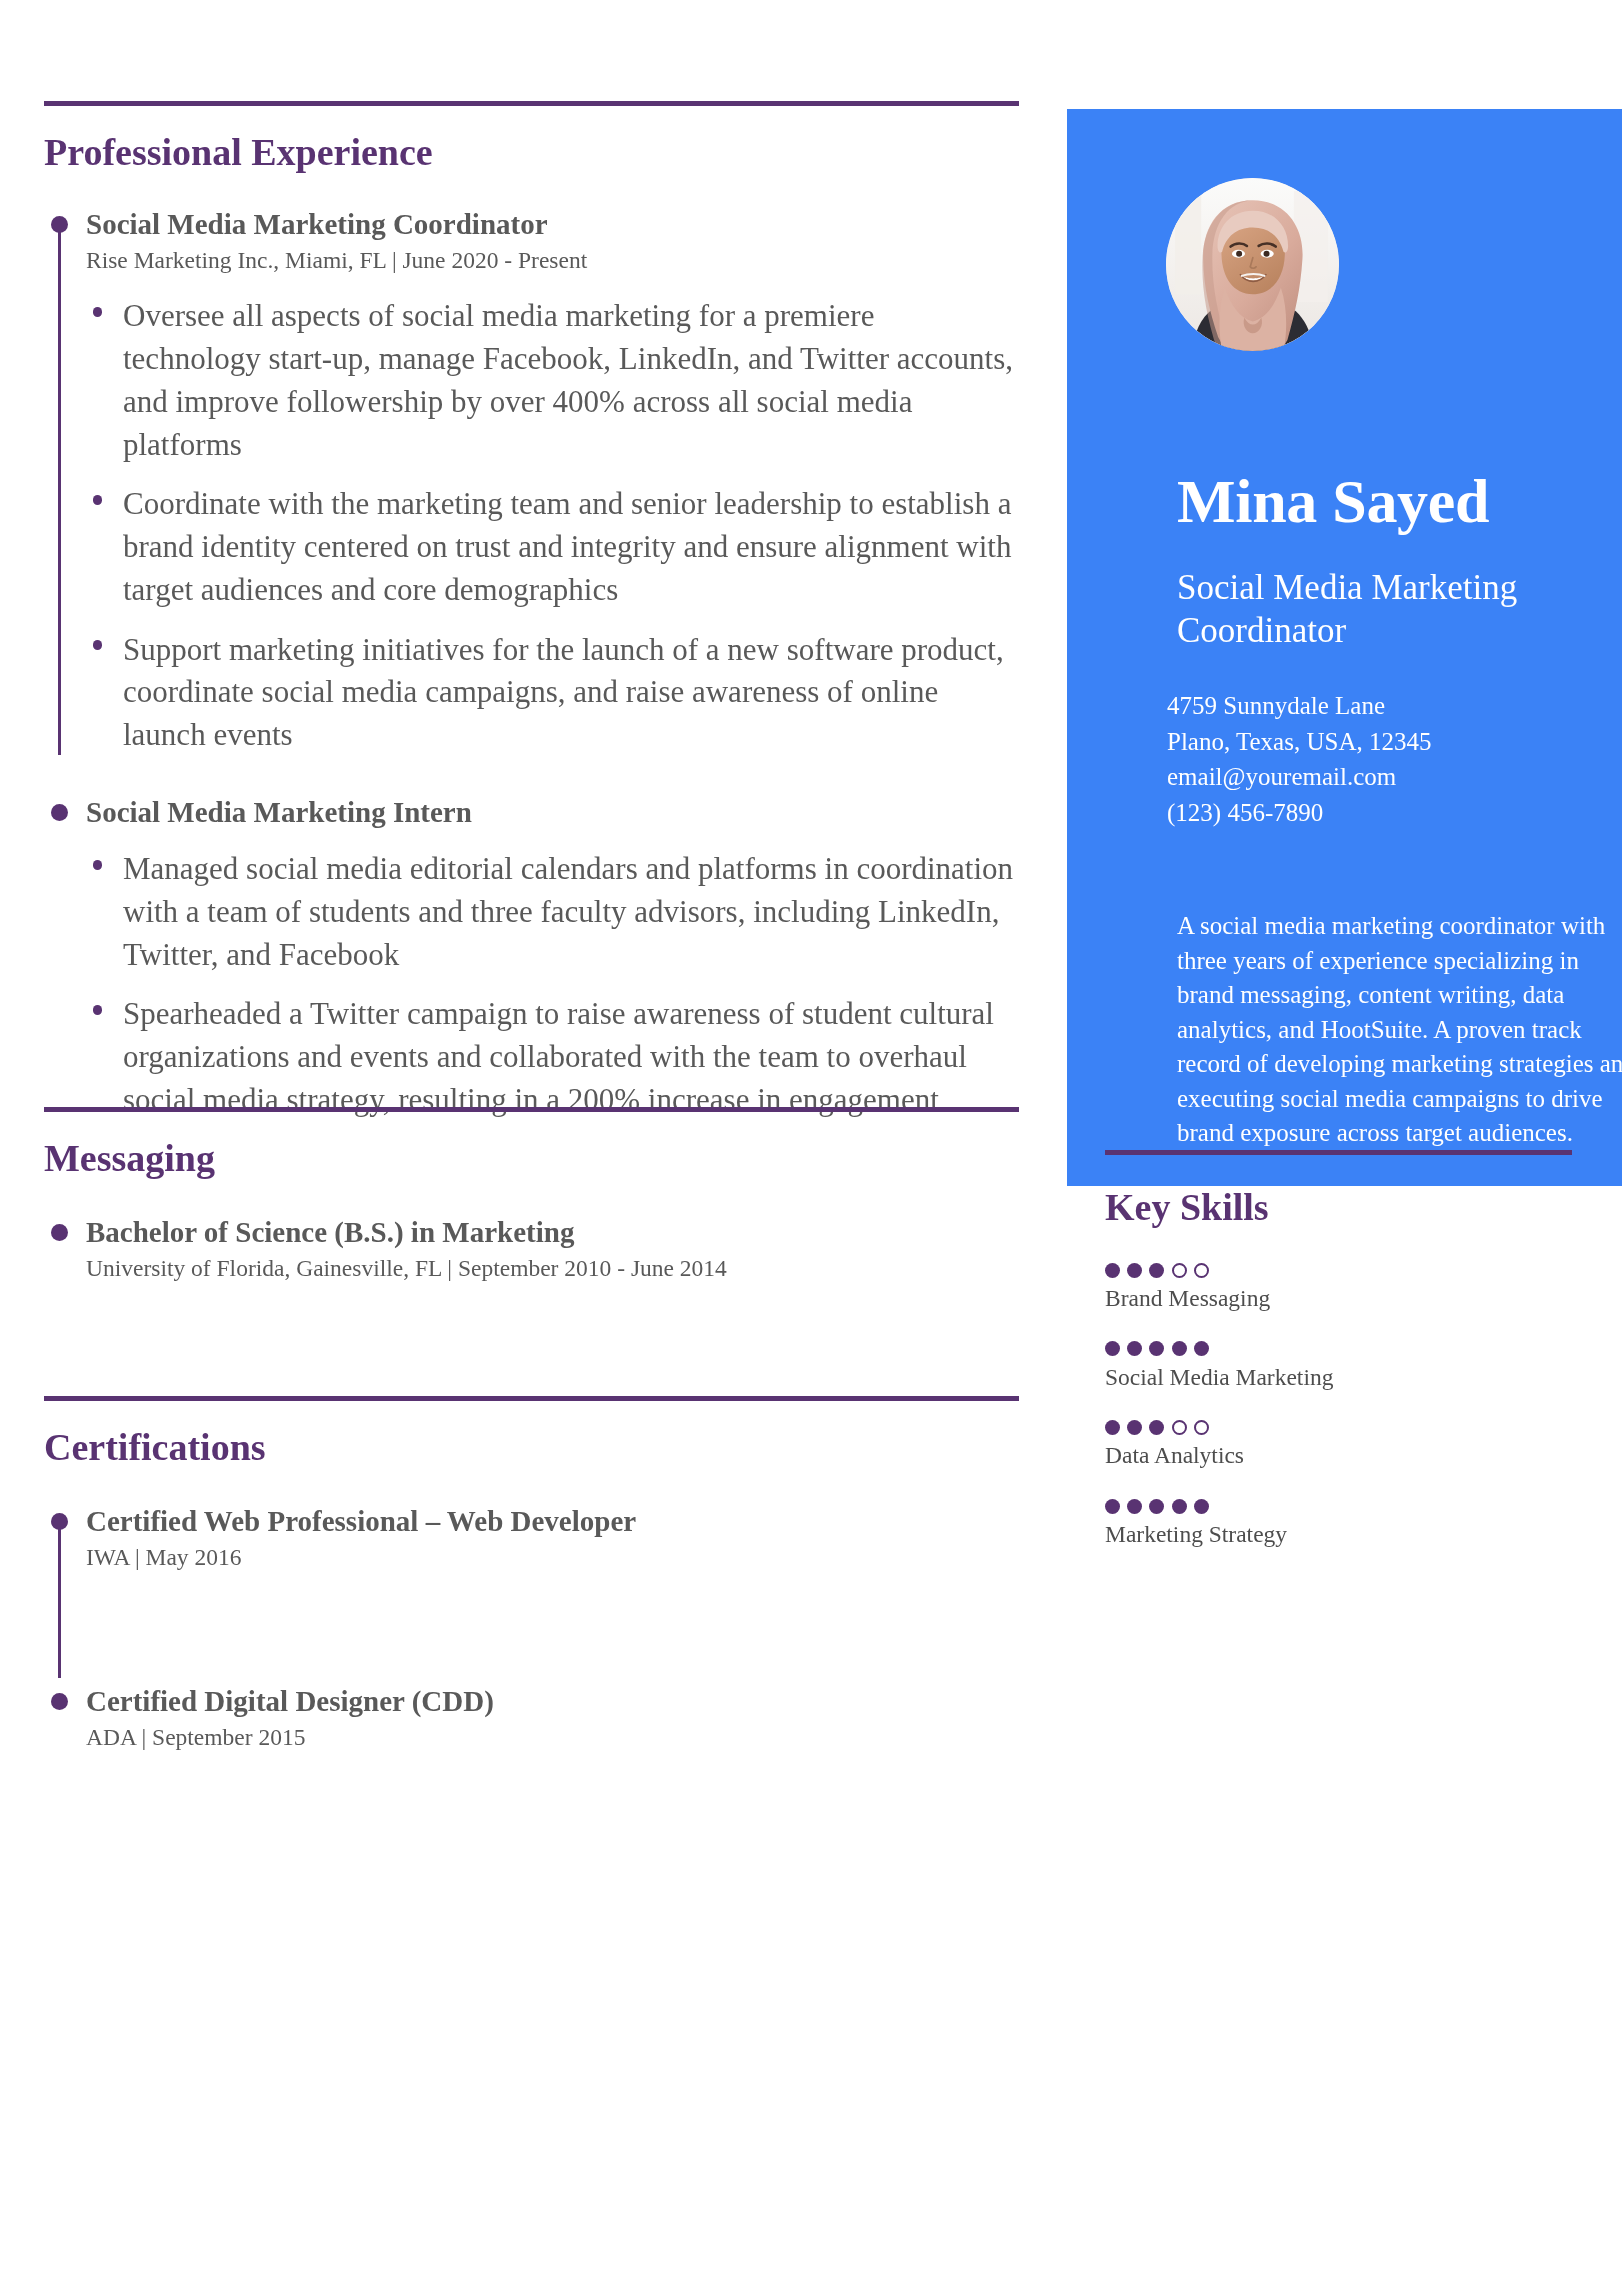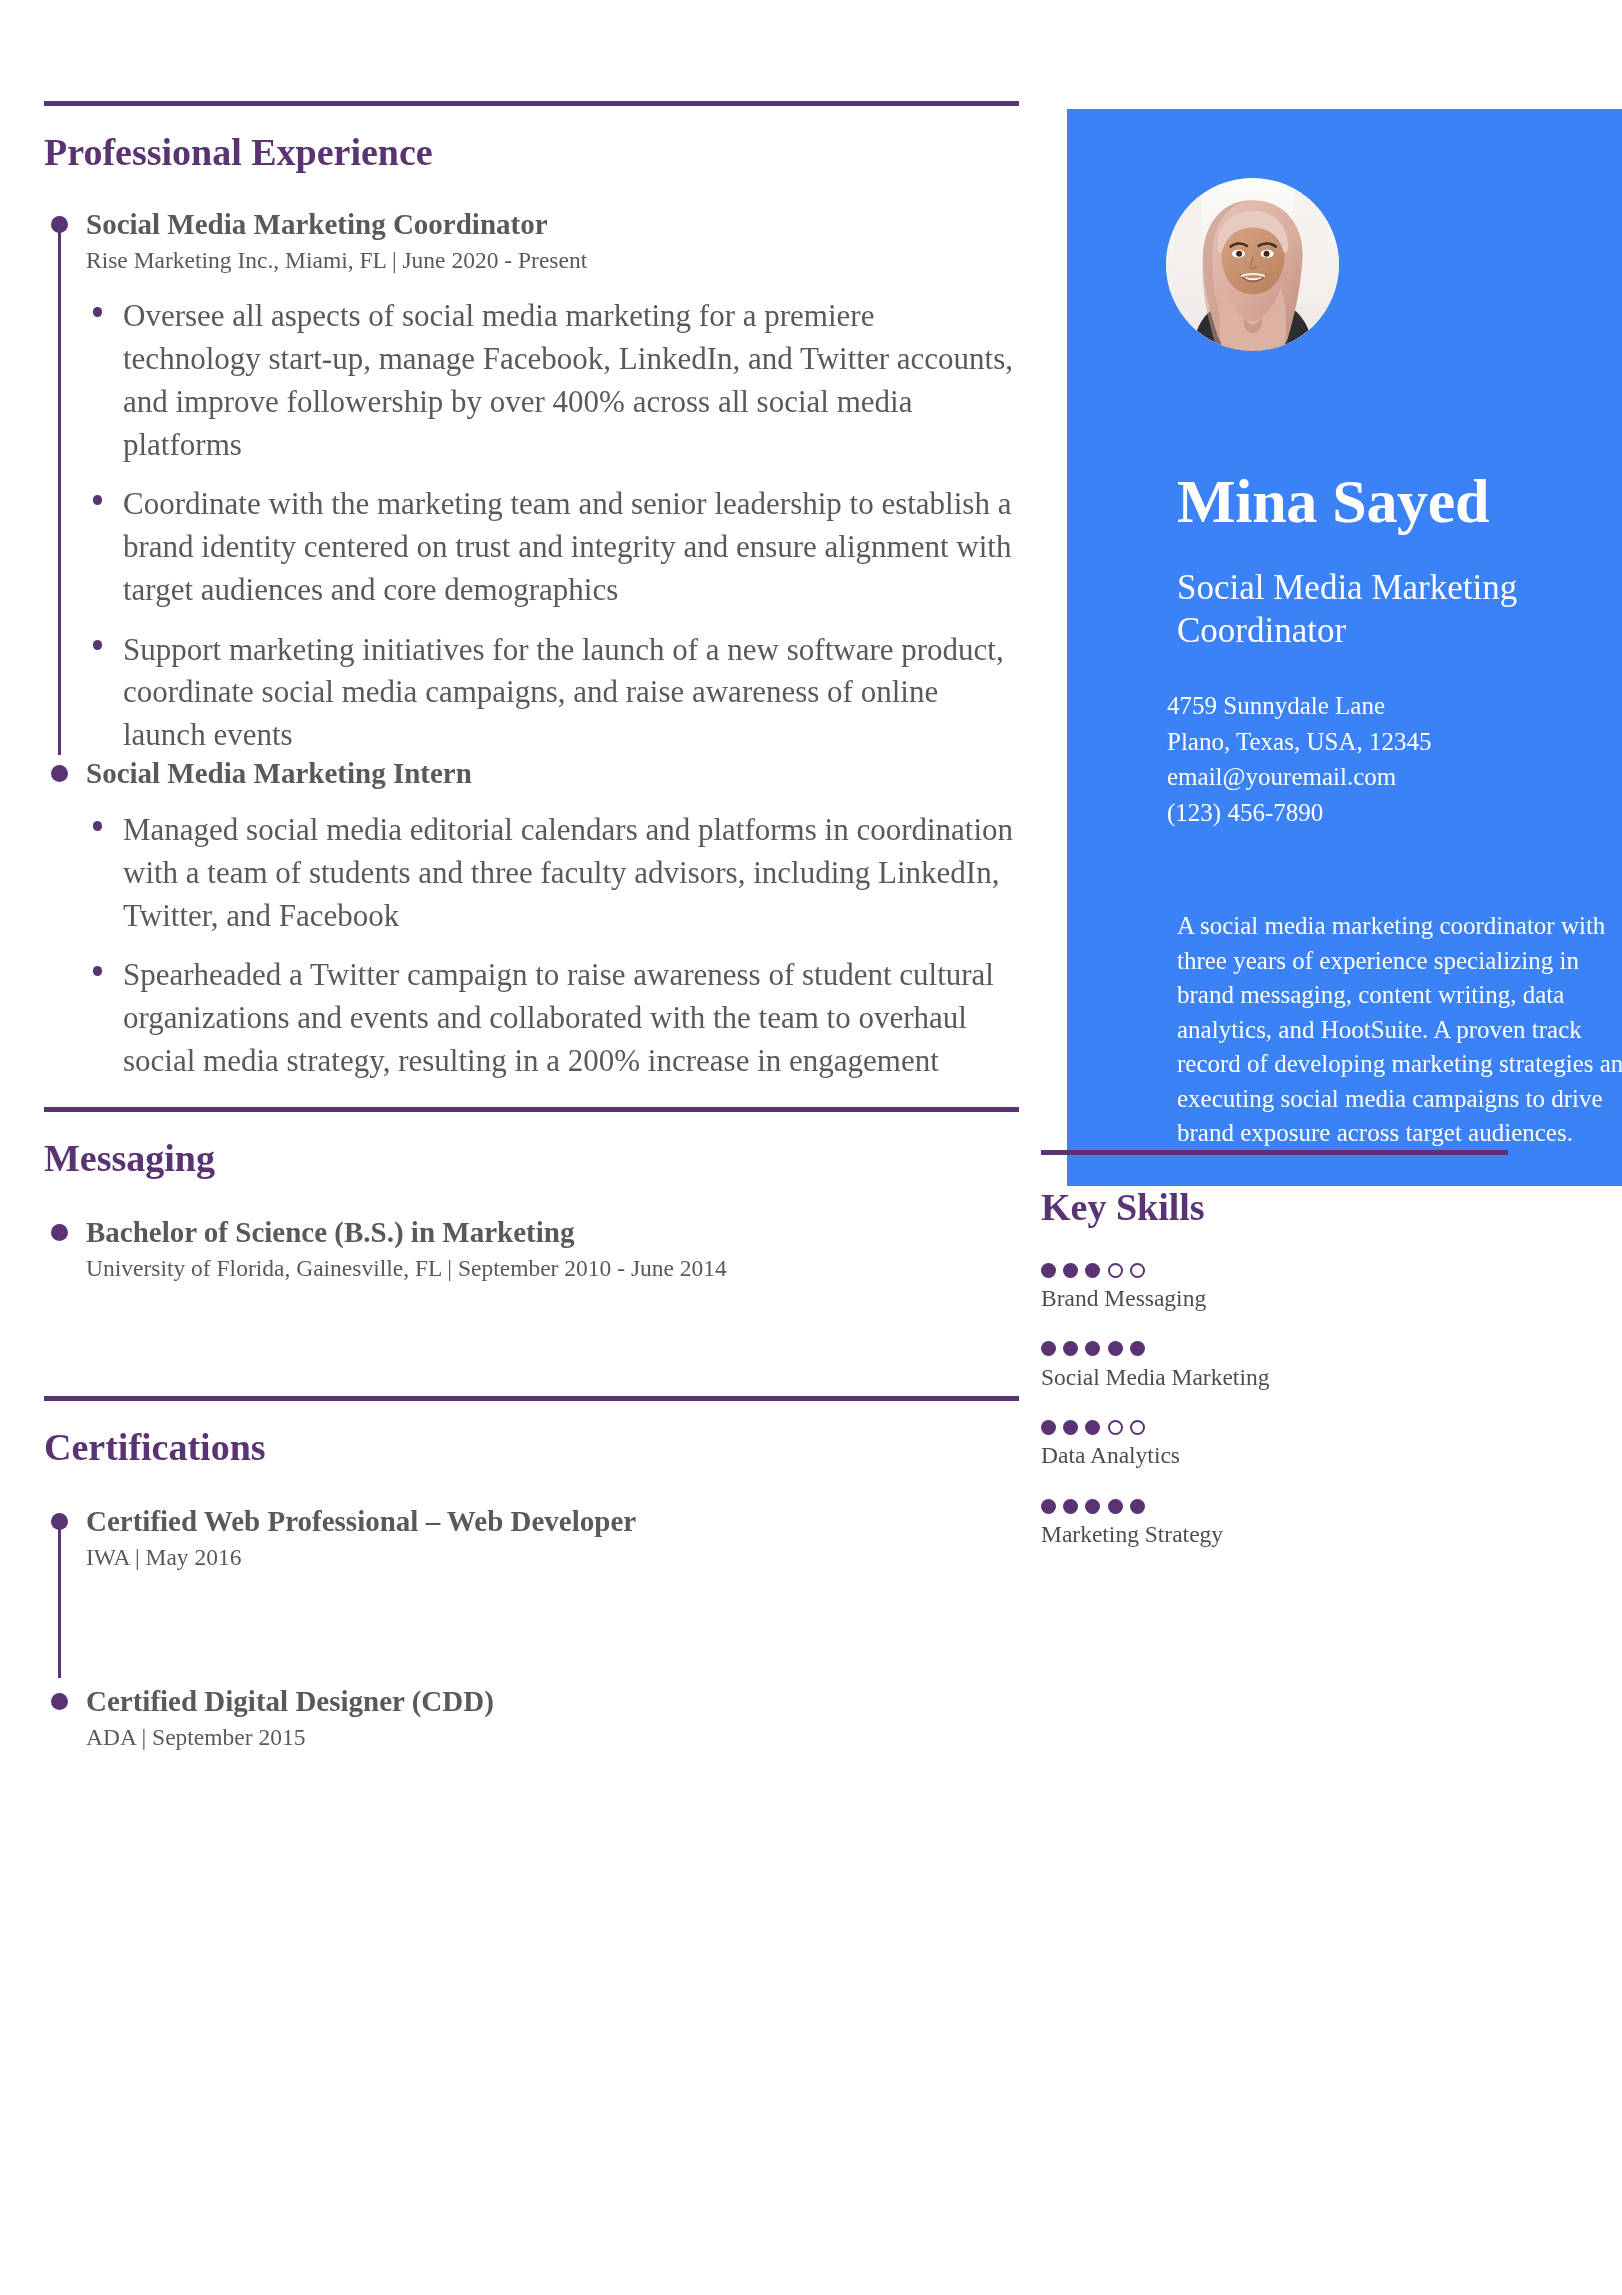--- a/index.html
+++ b/index.html
@@ -91,21 +91,21 @@
     top: 800px;
     width: 465px;
     font-size: 25px;
     line-height: 1.38;
     color: #ffffff;
   }
 
   
   .skills-block {
     position: absolute;
-    left: 1041px;
+    left: 1105px;
     top: 1150px;
     width: 484px;
   }
   .skills-rule {
     width: 467px;
     height: 4.6px;
     background: #593372;
     margin-bottom: 33px;
   }
   .skills-title {
@@ -354,21 +354,21 @@
             <span class="bdot"></span>
             <span>Coordinate with the marketing team and senior leadership to establish a brand identity centered on trust and integrity and ensure alignment with target audiences and core demographics</span>
           </div>
           <div class="bitem">
             <span class="bdot"></span>
             <span>Support marketing initiatives for the launch of a new software product, coordinate social media campaigns, and raise awareness of online launch events</span>
           </div>
         </div>
       </div>
 
-      <div class="entry" style="">
+      <div class="entry" style="margin-top:39px;">
         <div class="tl-dot"></div>
         <div class="entry-title">Social Media Marketing Intern</div>
         <div class="blist">
           <div class="bitem">
             <span class="bdot"></span>
             <span>Managed social media editorial calendars and platforms in coordination with a team of students and three faculty advisors, including LinkedIn, Twitter, and Facebook</span>
           </div>
           <div class="bitem">
             <span class="bdot"></span>
             <span>Spearheaded a Twitter campaign to raise awareness of student cultural organizations and events and collaborated with the team to overhaul social media strategy, resulting in a 200% increase in engagement</span>

